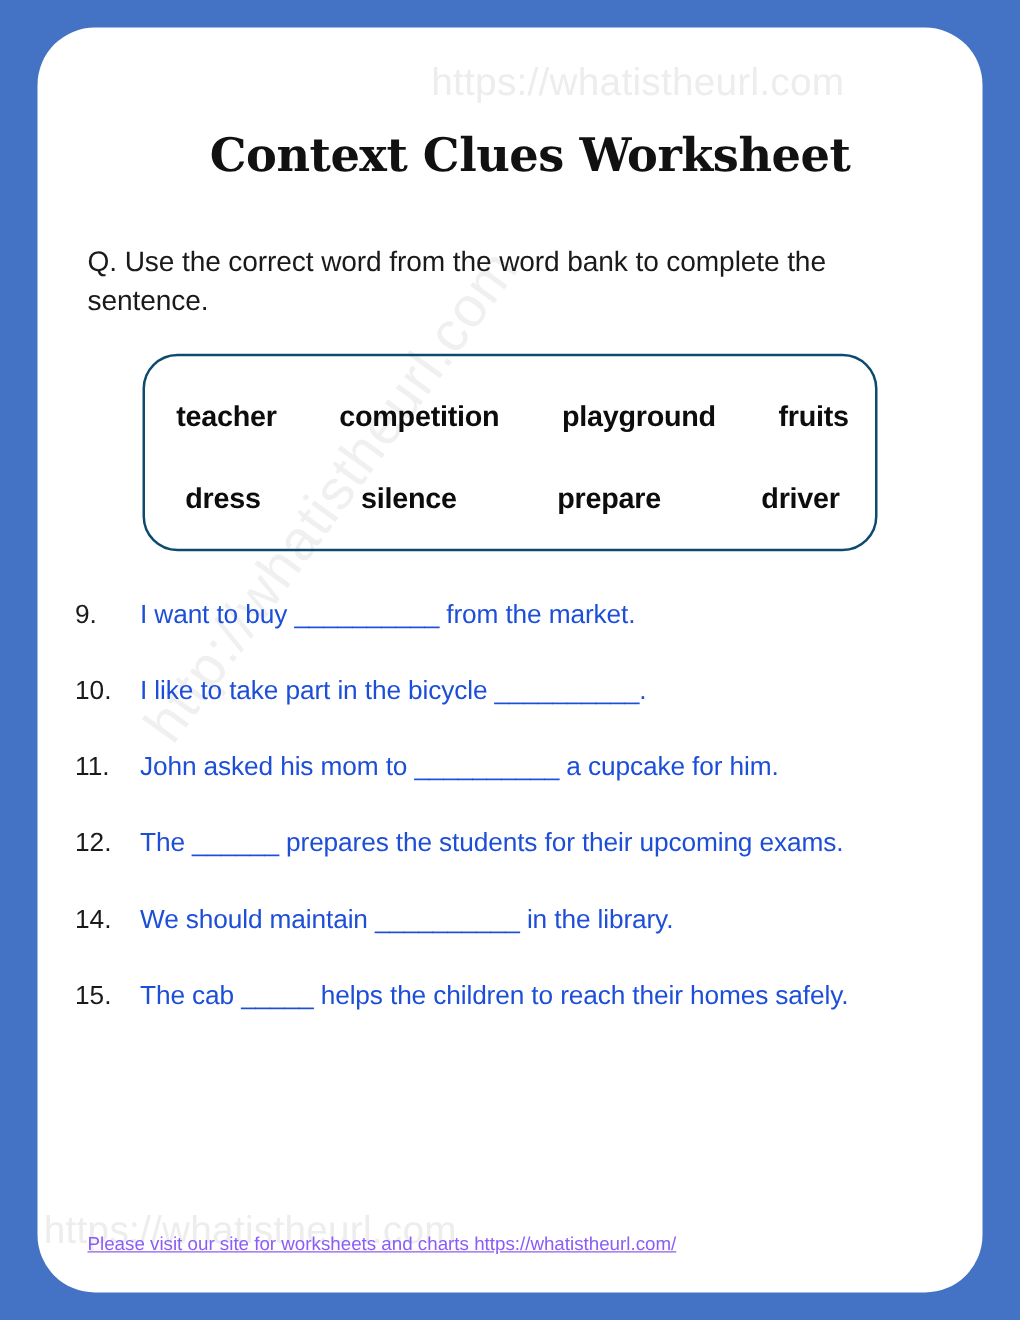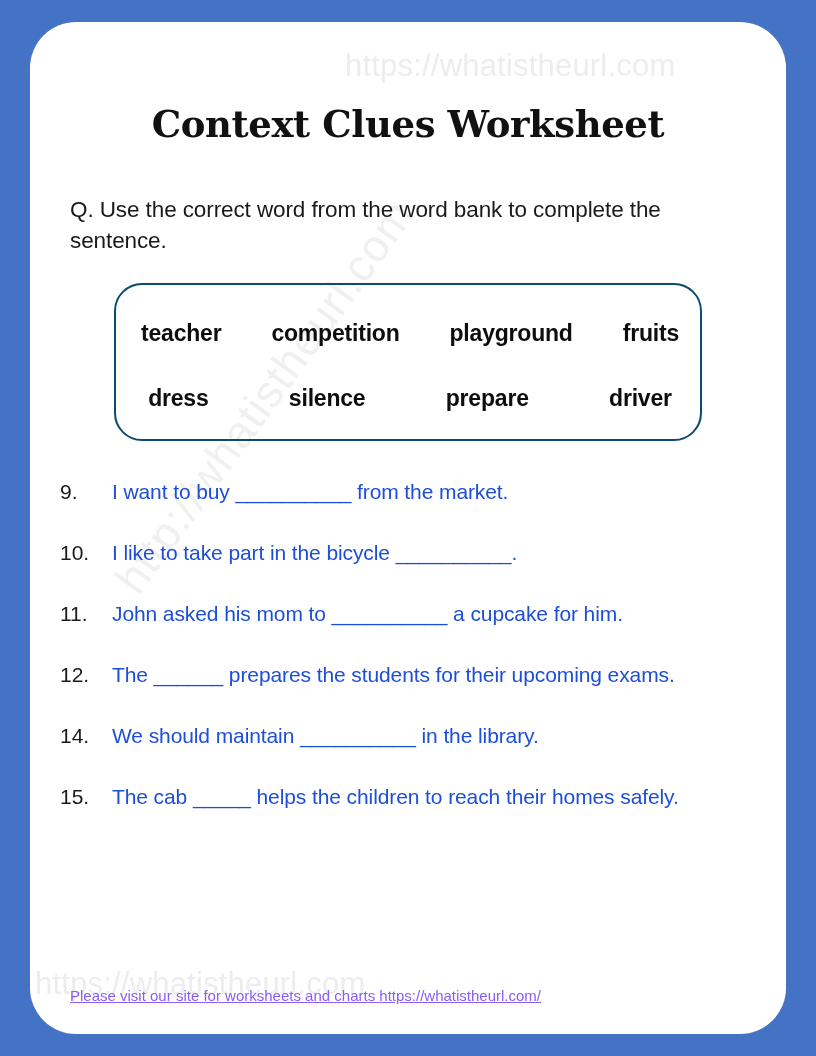--- a/index.html
+++ b/index.html
@@ -64,20 +64,21 @@
     position: absolute;
     left: 0;
     top: 80px;
     width: 756px;
     text-align: center;
     font-family: "DejaVu Serif", serif;
     font-weight: 700;
     font-size: 37px;
     color: #111111;
     letter-spacing: -0.4px;
+    padding-left: 16px;
   }
 
   
   #instruction {
     position: absolute;
     left: 40px;
     top: 172px;
     width: 600px;
     font-size: 22.5px;
     line-height: 31px;

